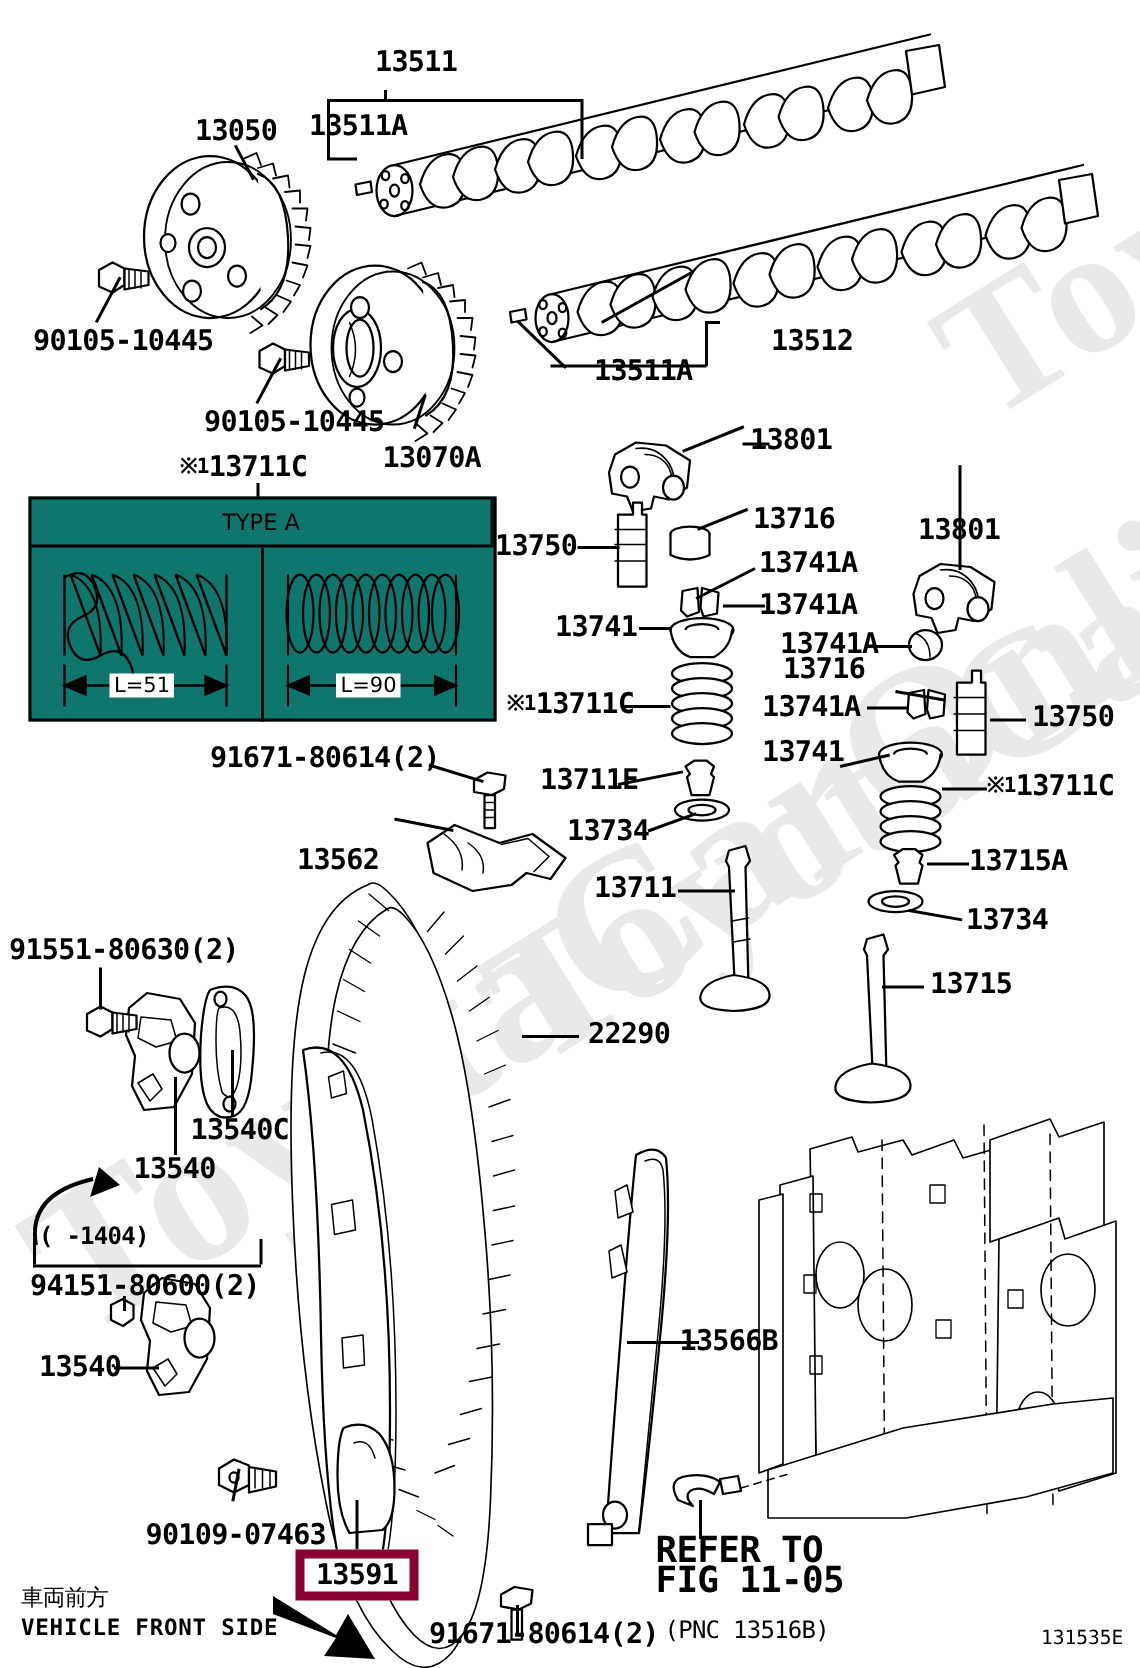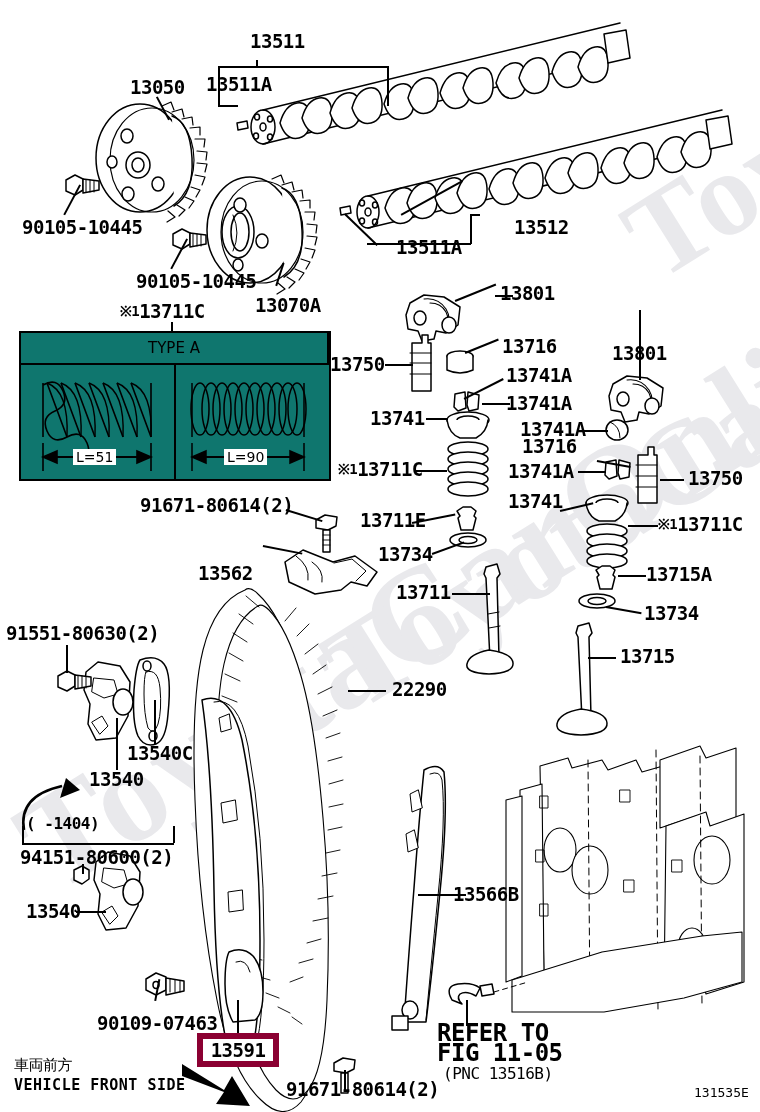--- a/index.html
+++ b/index.html
@@ -16,21 +16,21 @@
   .wm3{left:600px;top:190px;font-size:120px;transform:rotate(-32deg);transform-origin:0 0;}
 
   
   .lbl{position:absolute;color:#000;white-space:nowrap;
        font-family:"DejaVu Sans Mono","Liberation Mono",monospace;
        font-weight:700;font-size:19px;letter-spacing:-0.5px;line-height:1;}
   .lbl.sm{font-size:16px;font-weight:700;}
   .lbl.jp{font-family:"DejaVu Sans","Liberation Sans",sans-serif;font-weight:400;font-size:15px;}
   .lbl.vfs{font-family:"DejaVu Sans Mono","Liberation Mono",monospace;font-weight:700;font-size:15px;letter-spacing:0.5px;}
   .lbl.fig{font-size:24px;line-height:19px;}
-  .lbl.pnc{font-size:16px;font-weight:400;}
+  .lbl.pnc{font-size:16px;font-weight:400;margin-top:13px;}
   .lbl.code{font-family:"DejaVu Sans Mono","Liberation Mono",monospace;font-weight:400;font-size:13px;letter-spacing:0;}
   .ref{font-size:14px;vertical-align:2px;}
 
   
   .ln{position:absolute;background:#000;}
   .lnh{height:1.6px;}
   .lnv{width:1.6px;}
   .diag{position:absolute;height:1.6px;background:#000;transform-origin:0 50%;}
 
   

